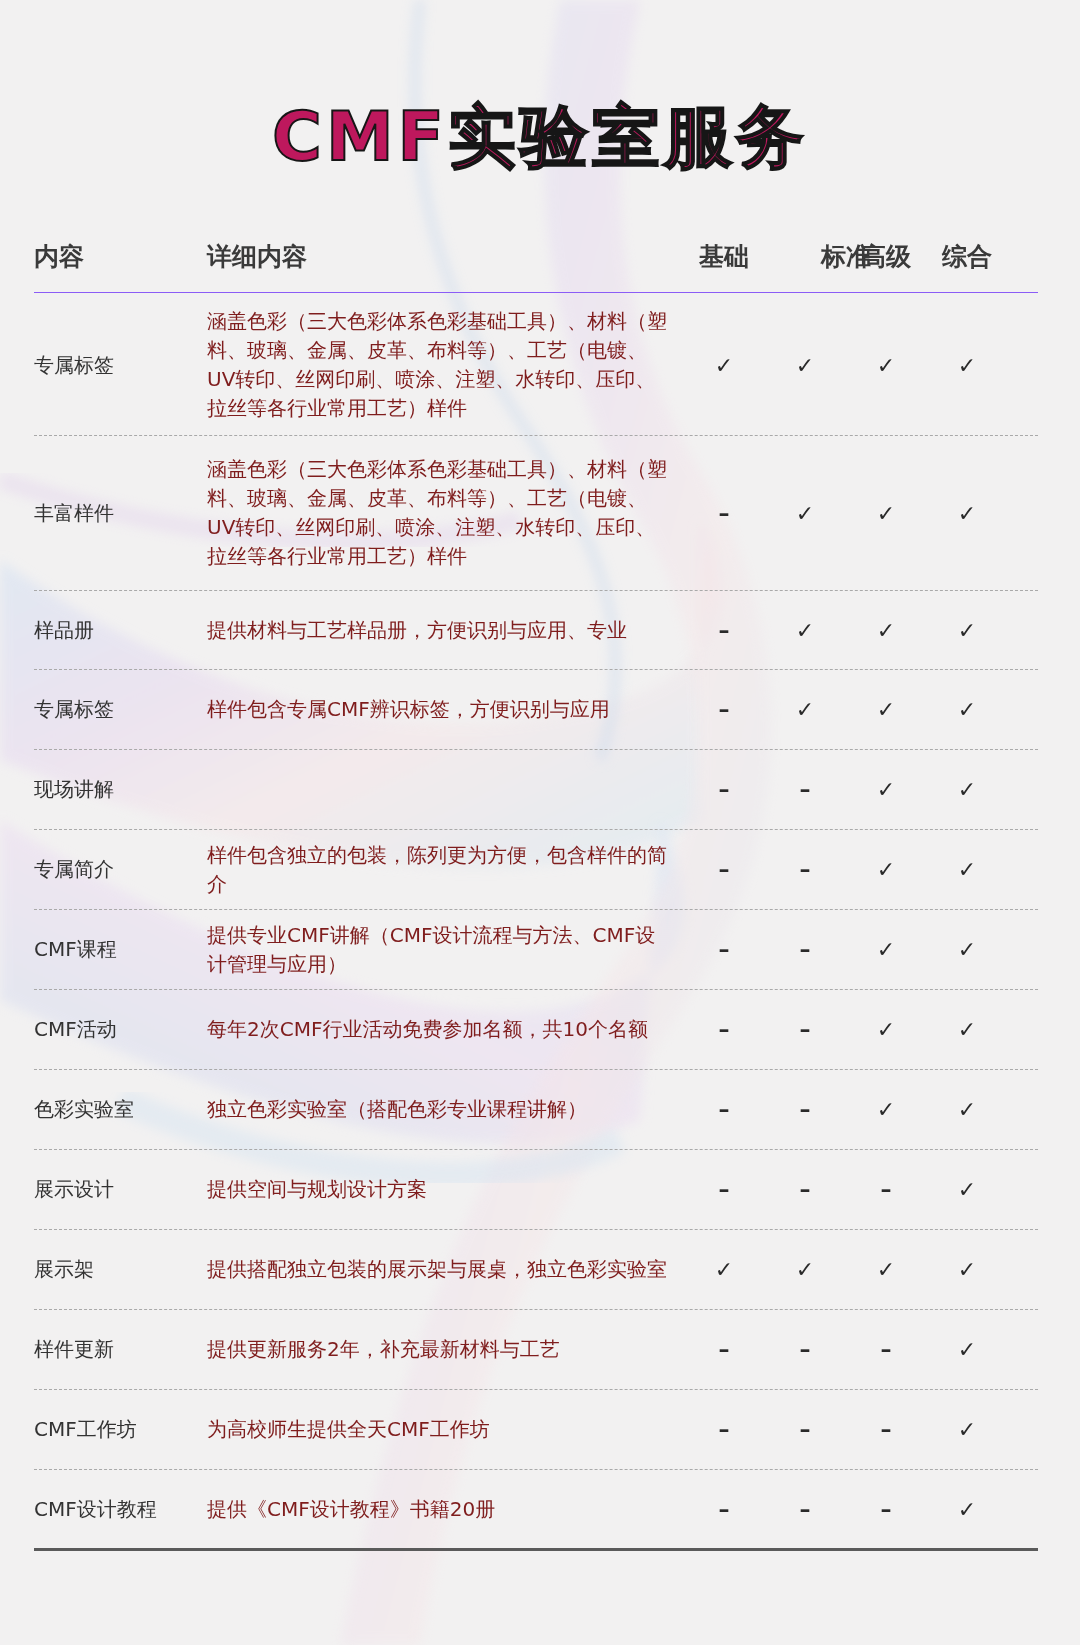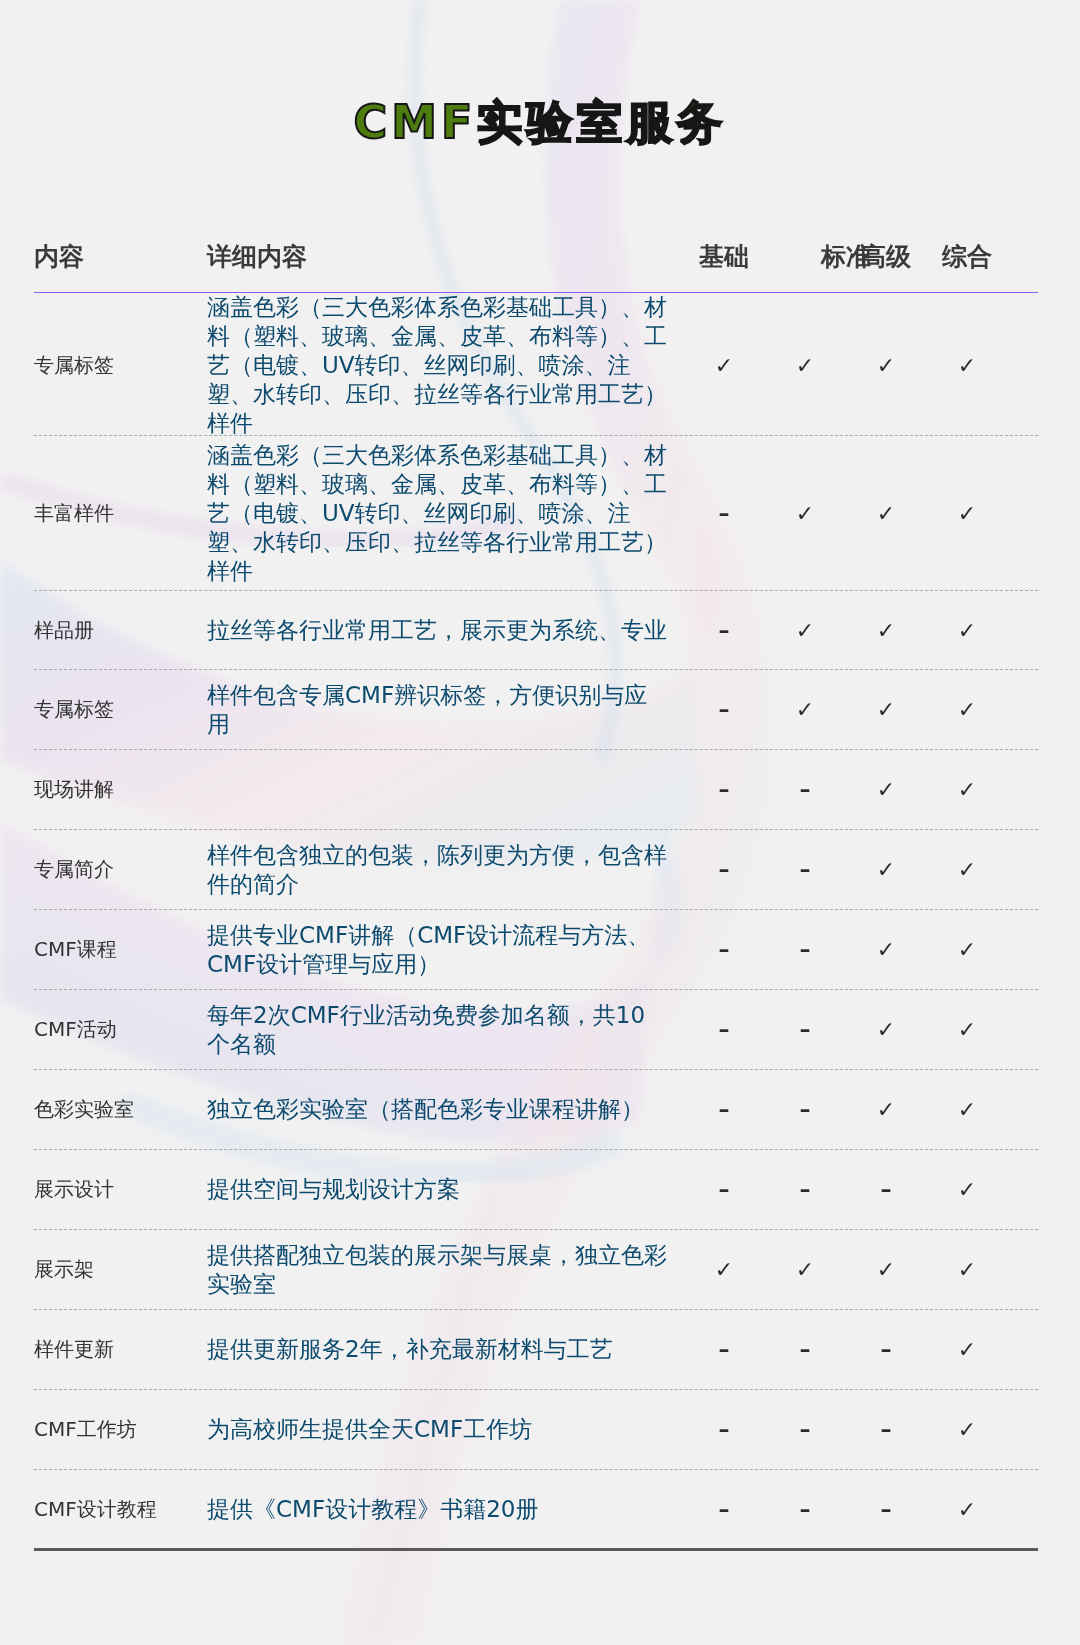--- a/index.html
+++ b/index.html
@@ -26,24 +26,24 @@
       z-index: 1;
       width: 1080px;
       height: 1645px;
     }
     .title {
       position: absolute;
       left: 0;
       right: 0;
       top: 92px;
       text-align: center;
-      font-size: 46px;
+      font-size: 68px;
       font-weight: 900;
       letter-spacing: 4px;
-      color: #4d7c0f;
+      color: #be185d;
       -webkit-text-stroke: 2px #161616;
       font-family: "DejaVu Sans", "Liberation Sans", sans-serif;
     }
     .header {
       position: absolute;
       left: 34px;
       width: 1004px;
       top: 240px;
       height: 52px;
       border-bottom: 1px solid #8b5cf6;
@@ -80,23 +80,23 @@
       position: absolute;
       left: 0;
       font-size: 20px;
       color: #333;
       font-weight: 500;
     }
     .row .detail {
       position: absolute;
       left: 173px;
       width: 460px;
-      font-size: 23px;
+      font-size: 20px;
       line-height: 29px;
-      color: #0c4a6e;
+      color: #7f1d1d;
     }
     .row .mark {
       position: absolute;
       width: 80px;
       text-align: center;
       font-size: 22px;
       color: #2a2a2a;
       font-weight: bold;
     }
     .watermark {
@@ -167,21 +167,21 @@
       <span class="name">丰富样件</span>
       <span class="detail">涵盖色彩（三大色彩体系色彩基础工具）、材料（塑料、玻璃、金属、皮革、布料等）、工艺（电镀、UV转印、丝网印刷、喷涂、注塑、水转印、压印、拉丝等各行业常用工艺）样件</span>
       <span class="mark" style="left:650px;">–</span>
       <span class="mark" style="left:731px;">✓</span>
       <span class="mark" style="left:812px;">✓</span>
       <span class="mark" style="left:893px;">✓</span>
     </div>
 
     <div class="row" style="height:78px;">
       <span class="name">样品册</span>
-      <span class="detail">拉丝等各行业常用工艺，展示更为系统、专业</span>
+      <span class="detail">提供材料与工艺样品册，方便识别与应用、专业</span>
       <span class="mark" style="left:650px;">–</span>
       <span class="mark" style="left:731px;">✓</span>
       <span class="mark" style="left:812px;">✓</span>
       <span class="mark" style="left:893px;">✓</span>
     </div>
 
     <div class="row" style="height:79px;">
       <span class="name">专属标签</span>
       <span class="detail">样件包含专属CMF辨识标签，方便识别与应用</span>
       <span class="mark" style="left:650px;">–</span>

